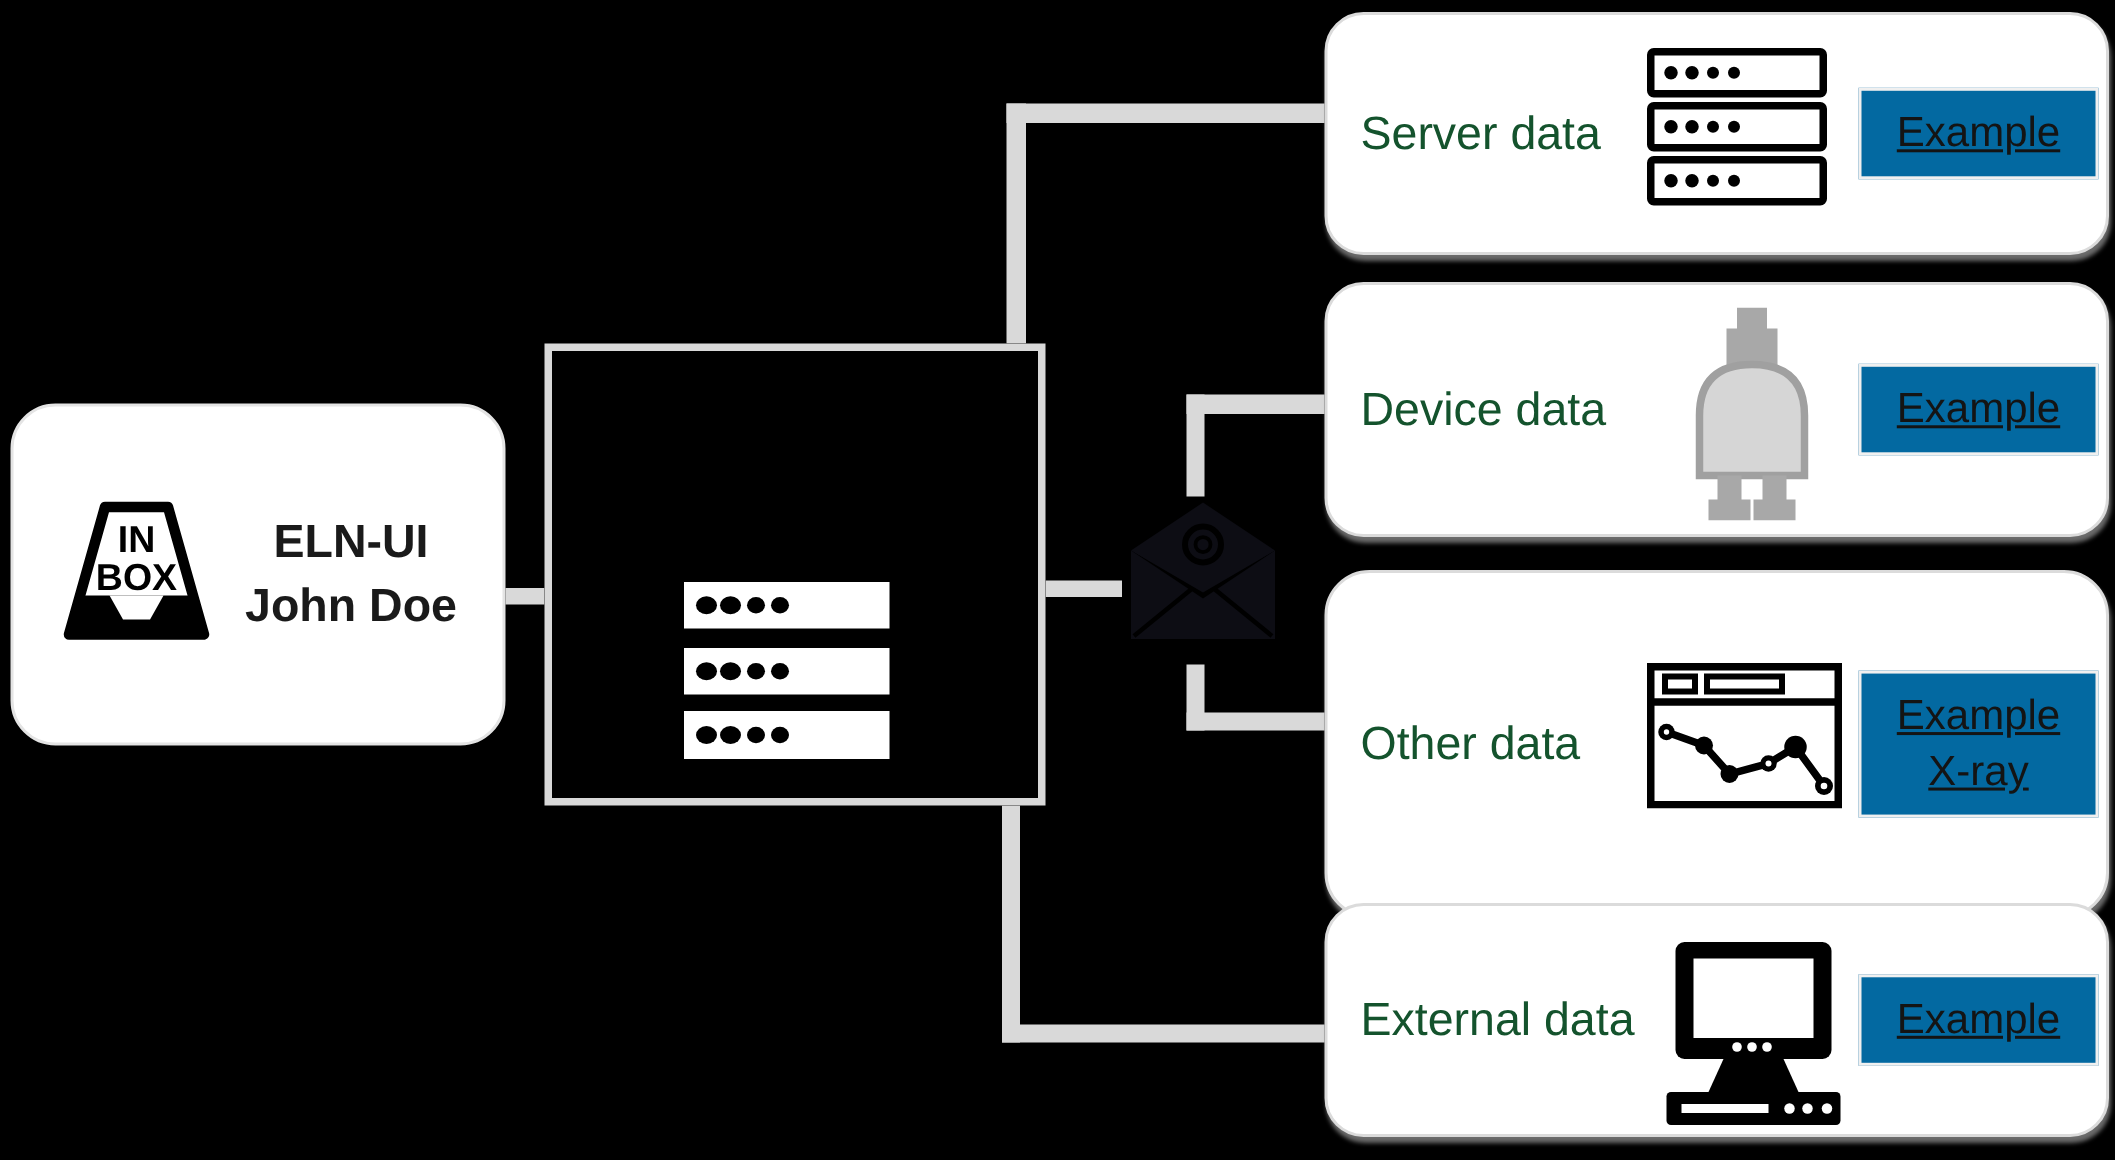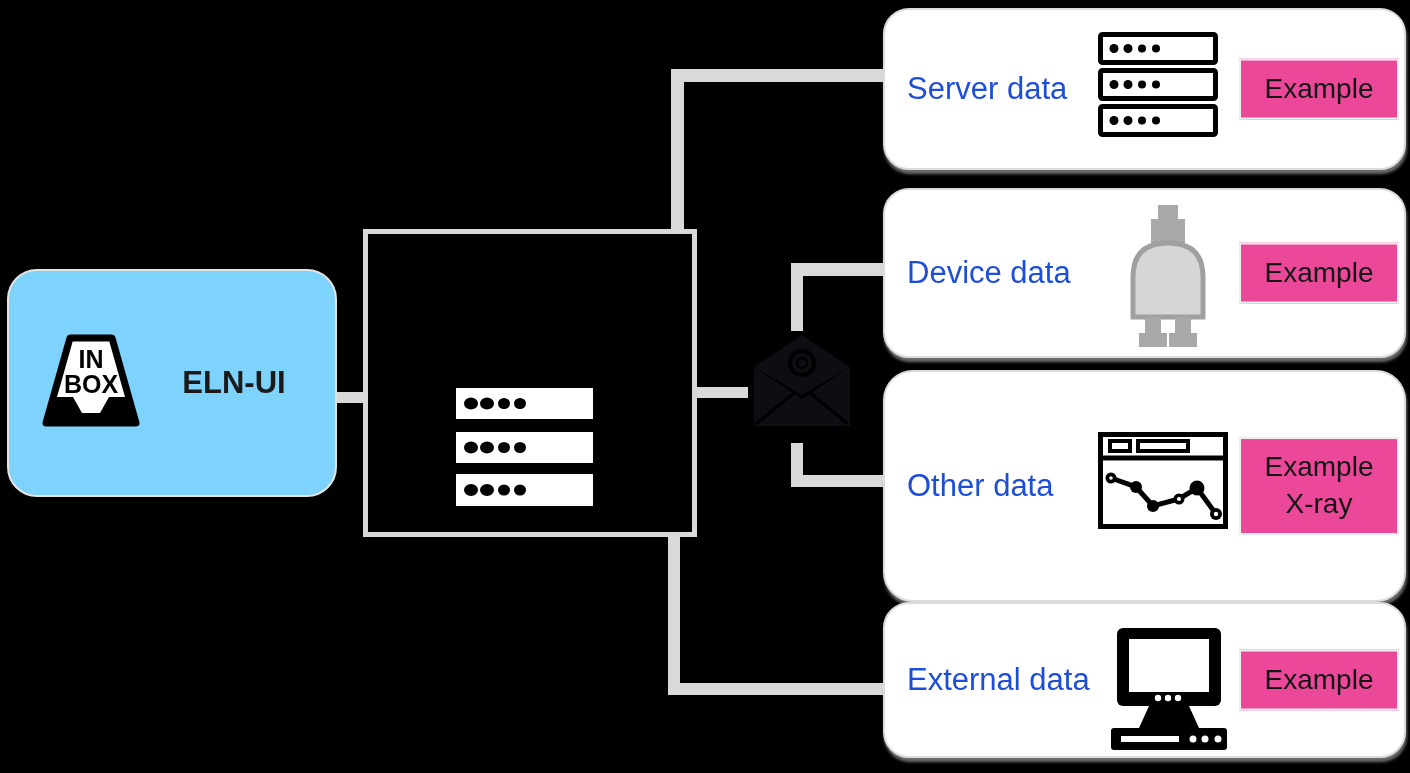--- a/index.html
+++ b/index.html
@@ -5,21 +5,21 @@
   html,body{margin:0;padding:0;background:#000;}
   .canvas{
     position:relative;width:1410px;height:773px;background:#000;overflow:hidden;
     font-family:"Liberation Sans",sans-serif;
   }
   
   .conn{position:absolute;background:#d9d9d9;}
   
   .source-box{
     position:absolute;left:7px;top:269px;width:330px;height:228px;
-    background:#7dd3fc;border:2px solid #e4e4e4;border-radius:30px;
+    background:#ffffff;border:2px solid #e4e4e4;border-radius:30px;
     box-sizing:border-box;display:flex;align-items:center;
   }
   .source-box .icon-wrap{position:absolute;left:28px;top:62px;width:108px;height:104px;}
   .source-text{
     position:absolute;left:132px;right:8px;top:50%;transform:translateY(-50%);
     text-align:center;color:#1a1a1a;font-size:31px;line-height:1.38;font-weight:bold;
   }
   
   .hub-box{
     position:absolute;left:363px;top:229px;width:334px;height:308px;
@@ -29,33 +29,33 @@
   
   .relay{position:absolute;left:750px;top:333px;width:105px;height:95px;}
   
   .target-box{
     position:absolute;left:883px;width:523px;background:#fff;
     border:2px solid #dbdbdb;border-radius:26px;box-sizing:border-box;
     box-shadow:1px 4px 3px rgba(195,195,195,.55);
   }
   .target-label{
     position:absolute;left:22px;top:50%;transform:translateY(-50%);
-    color:#1d4ed8;font-size:31px;white-space:nowrap;
+    color:#14532d;font-size:31px;white-space:nowrap;
   }
   .target-icon{position:absolute;}
   .example-box{
     position:absolute;left:354px;top:50%;transform:translateY(-50%);
-    width:160px;box-sizing:border-box;border:2px solid #f0f0f0;background:#ec4899;
-    padding:10px 6px;text-align:center;color:#141414;font-size:28px;line-height:1.32;
+    width:160px;box-sizing:border-box;border:2px solid #f0f0f0;background:#0369a1;
+    padding:10px 6px;text-align:center;color:#141414;font-size:28px;line-height:1.32;text-decoration:underline;
   }
   .example-box span{display:block;}
   
   .t-server{top:8px;height:162px;}
   .t-device{top:188px;height:170px;}
-  .t-other{top:370px;height:232px;border-radius:30px;}
+  .t-other{top:380px;height:232px;border-radius:30px;}
   .t-external{top:602px;height:156px;}
   .t-server .target-icon{left:213px;top:22px;}
   .t-device .target-icon{left:240px;top:15px;}
   .t-other .target-icon{left:213px;top:60px;}
   .t-external .target-icon{left:220px;top:24px;}
   .inbox-text{font-weight:bold;font-family:"Liberation Sans",sans-serif;}
 </style>
 </head>
 <body>
 
@@ -77,20 +77,21 @@
       <svg width="108" height="104" viewBox="0 0 108 104">
         <path d="M33 5 L75 5 L99 90 L9 90 Z" fill="#ffffff" stroke="#000000" stroke-width="7" stroke-linejoin="round"></path>
         <polygon points="16,64 92,64 99,90 9,90" fill="#000000"></polygon>
         <polygon points="36,64 72,64 63,80 45,80" fill="#ffffff"></polygon>
         <text class="inbox-text" x="54" y="35" font-size="25" text-anchor="middle" fill="#000000">IN</text>
         <text class="inbox-text" x="54" y="60" font-size="25" text-anchor="middle" fill="#000000">BOX</text>
       </svg>
     </div>
     <div class="source-text">
       <span style="display:block">ELN-UI</span>
+      <span style="display:block">John Doe</span>
     </div>
   </div>
 
   <div class="hub-box">
     <div class="stack">
       <svg width="140" height="125" viewBox="0 0 140 125">
         <rect x="0" y="0" width="137" height="31" fill="#ffffff"></rect>
         <rect x="0" y="44" width="137" height="31" fill="#ffffff"></rect>
         <rect x="0" y="86" width="137" height="32" fill="#ffffff"></rect>
         <g fill="#000000">

